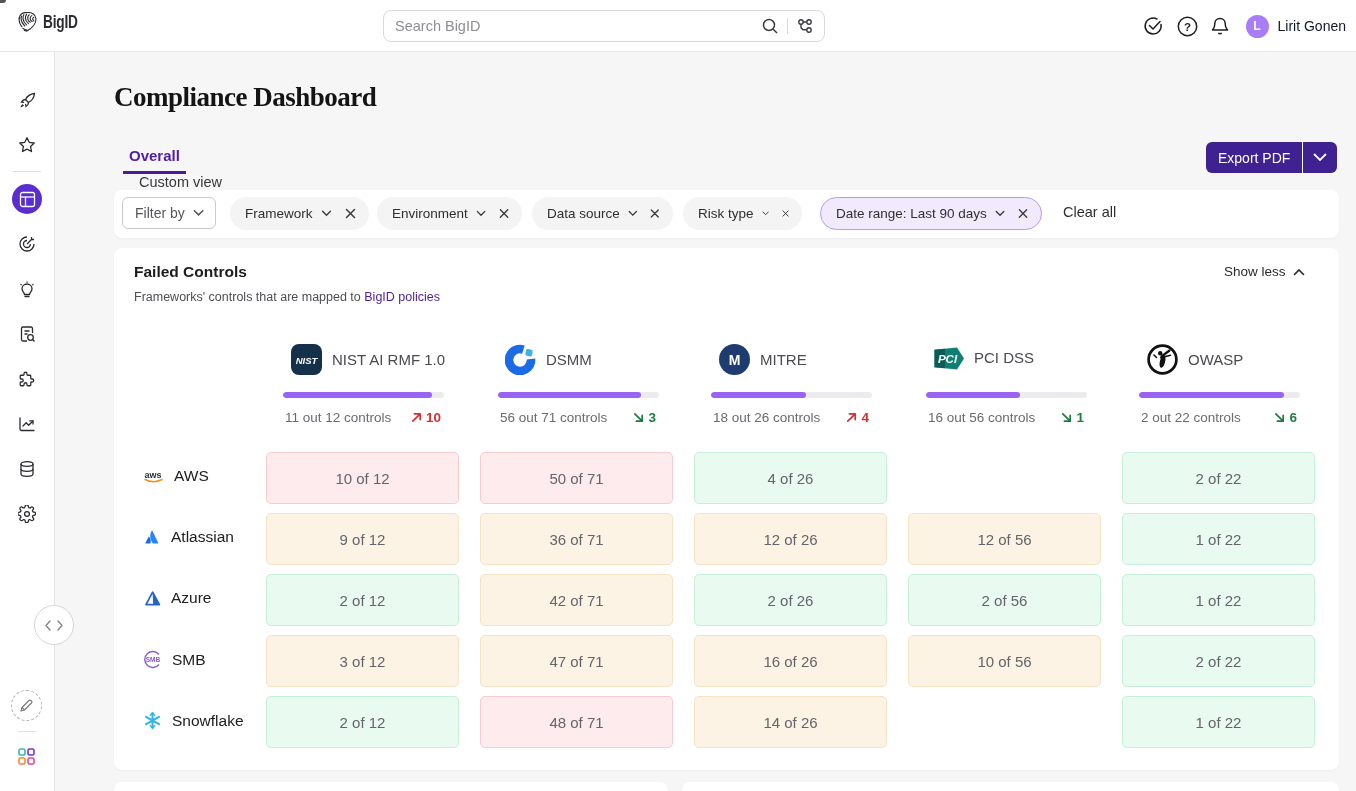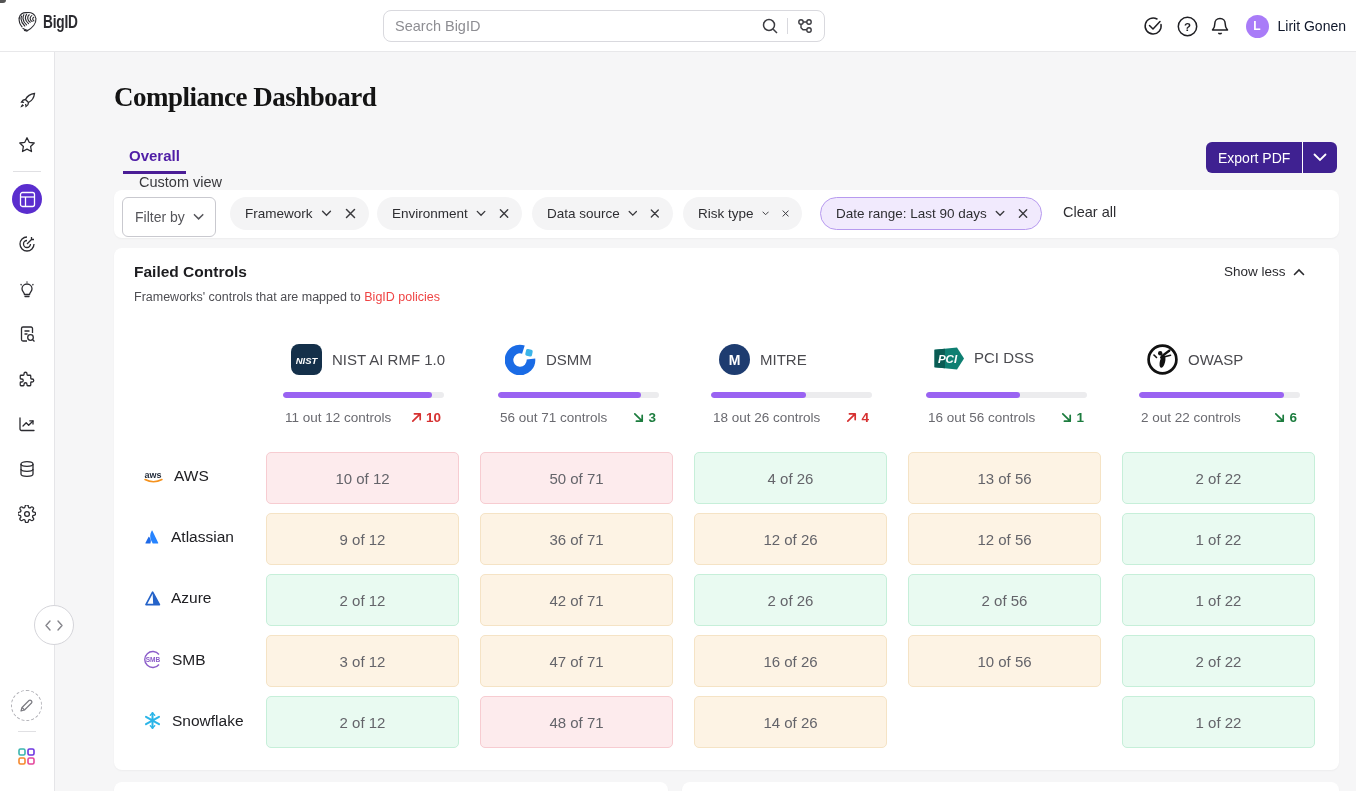--- a/index.html
+++ b/index.html
@@ -23,28 +23,28 @@
 .main { position:absolute; left:55px; top:52px; width:1301px; height:739px; background:#f6f6f7; }
 .h1 { position:absolute; left:59px; top:30px; font-size:27px; font-weight:bold; color:#141414; letter-spacing:-0.5px;font-family:Liberation Serif, serif; }
 .tabs { position:absolute; left:68px; top:96px; display:flex; align-items:flex-start;flex-direction:column; }
 .tab-active { font-size:15px; line-height:16px; font-weight:bold; color:#4f1da6; padding:0 6px 7px; border-bottom:3px solid #4a1d96; }
 .tab { font-size:14.5px; line-height:16px; color:#38383c; margin-left:16px; }
 .tab-dots { margin-left:26px; margin-top:1px; }
 .export-btn { position:absolute; left:1151px; top:90px; height:31px; display:flex; border-radius:6px; overflow:hidden; }
 .export-main { background:#3f2191; color:#fff; font-size:14px; display:flex; align-items:center; padding:0 12px; border-right:1px solid #fff; }
 .export-arrow { background:#3f2191; width:34px; display:flex; align-items:center; justify-content:center; }
 .filter-card { position:absolute; left:59px; top:138px; width:1225px; height:48px; background:#fff; border-radius:8px; box-shadow:0 1px 2px rgba(0,0,0,0.04); }
-.filter-by { position:absolute; left:8px; top:7px; width:94px; height:40px; border:1px solid #c9c9cf; border-radius:6px; display:flex; align-items:center; justify-content:space-between; padding:0 11px 0 12px; color:#55555a; font-size:14px; white-space:nowrap; }
+.filter-by { position:absolute; left:8px; top:7px; width:94px; height:32px; border:1px solid #c9c9cf; border-radius:6px; display:flex; align-items:center; justify-content:space-between; padding:0 11px 0 12px; color:#55555a; font-size:14px; white-space:nowrap; }
 .chip { position:absolute; top:7px; height:33px; background:#f4f4f5; border-radius:17px; display:flex; align-items:center; padding:0 13px 0 15px; font-size:13.5px; color:#2e2e32; white-space:nowrap; }
 .chip-purple { background:#f1eafd; border:1px solid #b79aef; }
 .clearall { position:absolute; left:949px; top:14px; font-size:14.5px; color:#2e2e32; }
 .fc-card { position:absolute; left:59px; top:196px; width:1225px; height:522px; background:#fff; border-radius:8px; box-shadow:0 1px 2px rgba(0,0,0,0.04); }
 .fc-title { position:absolute; left:20px; top:15px; font-size:15.5px; font-weight:bold; color:#1c1c1f; }
 .fc-sub { position:absolute; left:20px; top:42px; font-size:12.5px; color:#4e4e53; }
-.fc-link { color:#ef4444; }
+.fc-link { color:#4c1d95; }
 .showless { position:absolute; right:34px; top:16px; font-size:13.5px; color:#2a2a2e; }
 .fw-head { position:absolute; top:96px; display:flex; align-items:center;padding-left:9px; }
 .fw-name { font-size:15px; color:#4a4a4f; margin-left:10px; }
 .pbar { position:absolute; top:144px; width:161px; height:6px; border-radius:3px; background:#ececee; overflow:hidden; }
 .pfill { height:6px; border-radius:3px; background:#9a63f2; }
 .ctrl-line { position:absolute; top:154px; width:156px; height:30px; display:flex; align-items:center; justify-content:space-between; font-size:13.5px; color:#6a6a70; }
 .trend-red { color:#d63131; font-weight:bold; font-size:13.5px; display:flex; align-items:center; gap:4px; }
 .trend-green { color:#1c7c3e; font-weight:bold; font-size:13.5px; display:flex; align-items:center; gap:4px; }
 .row-label { position:absolute; display:flex; align-items:center; }
 .row-name { font-size:15.5px; color:#202024; margin-left:10px; }
@@ -364,21 +364,20 @@
           <path d="M9.5 2v15M3 5.8l13 7.4M3 13.2l13-7.4"></path>
           <path d="M9.5 2l-2.2 2.2M9.5 2l2.2 2.2M9.5 17l-2.2-2.2M9.5 17l2.2-2.2" stroke-width="1.4"></path>
           <circle cx="9.5" cy="9.5" r="1.8" fill="#2bb5e8" stroke="none"></circle>
         </svg>
       <span class="row-name">Snowflake</span>
     </div>
 
     <div class="cell c-red" style="left:152px; top:204px">10 of 12</div>
     <div class="cell c-red" style="left:366px; top:204px">50 of 71</div>
     <div class="cell c-green" style="left:580px; top:204px">4 of 26</div>
-    <div class="cell c-orange" style="left:794px; top:204px">13 of 56</div>
     <div class="cell c-green" style="left:1008px; top:204px">2 of 22</div>
 
     <div class="cell c-orange" style="left:152px; top:265px">9 of 12</div>
     <div class="cell c-orange" style="left:366px; top:265px">36 of 71</div>
     <div class="cell c-orange" style="left:580px; top:265px">12 of 26</div>
     <div class="cell c-orange" style="left:794px; top:265px">12 of 56</div>
     <div class="cell c-green" style="left:1008px; top:265px">1 of 22</div>
 
     <div class="cell c-green" style="left:152px; top:326px">2 of 12</div>
     <div class="cell c-orange" style="left:366px; top:326px">42 of 71</div>

